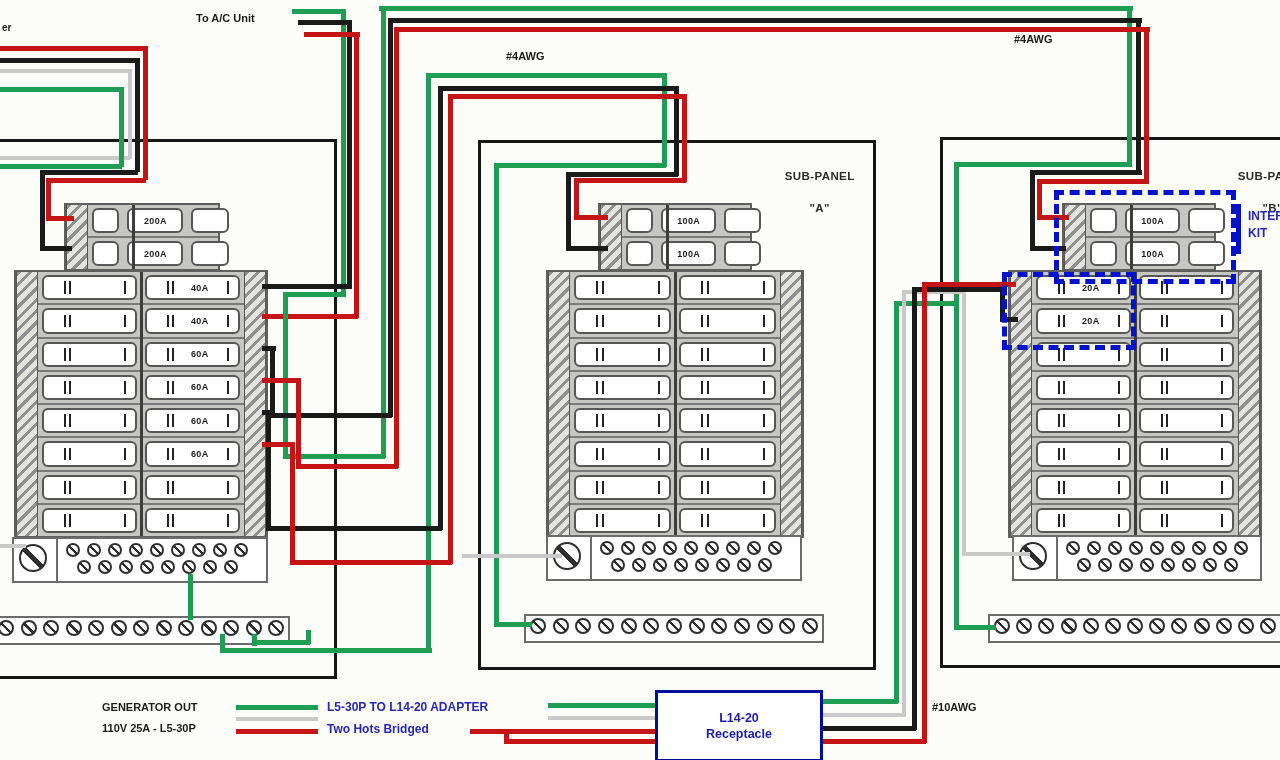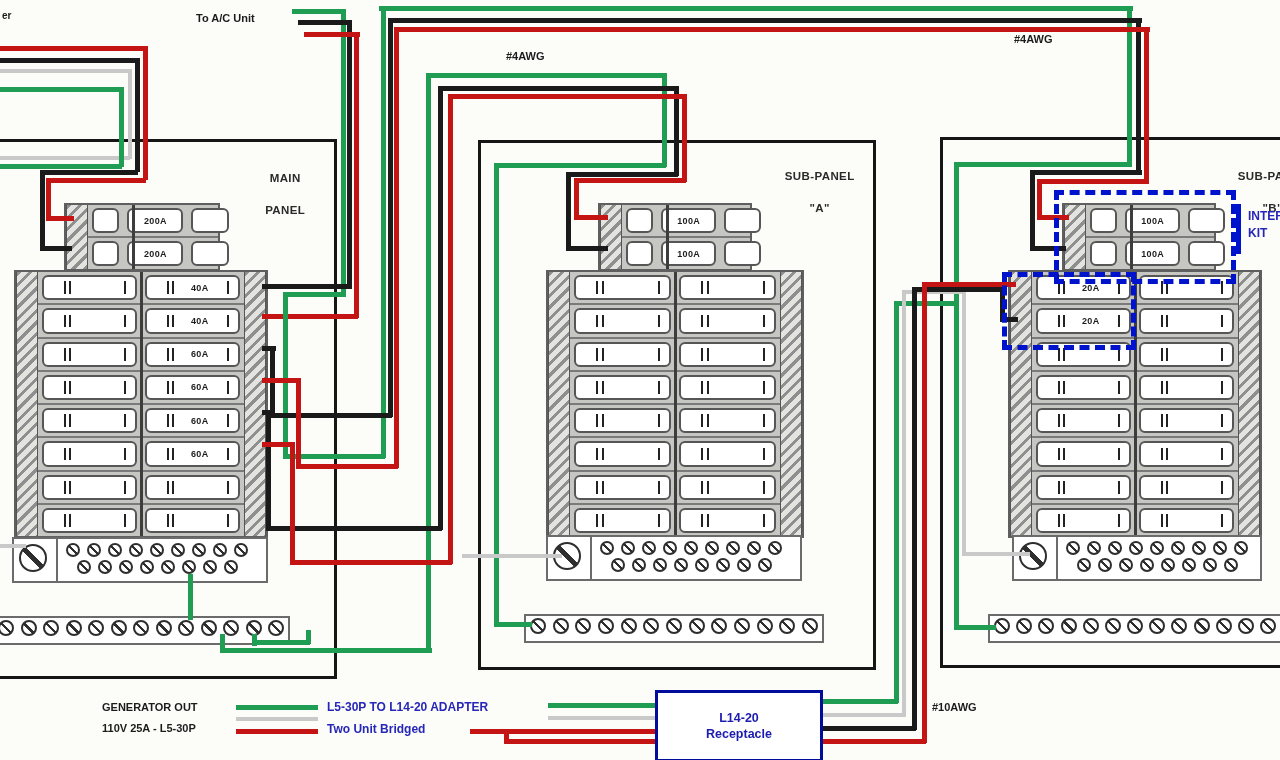--- a/index.html
+++ b/index.html
@@ -38,51 +38,47 @@
 </style>
 </head>
 <body>
 
 <div id="canvas">
 
   <div class="panel-box" style="left:-14px;top:139px;width:345px;height:534px;"></div>
   <div class="panel-box" style="left:478px;top:140px;width:392px;height:524px;"></div>
   <div class="panel-box" style="left:940px;top:137px;width:370px;height:525px;"></div>
 
-  <div class="panel-name" style="left:240px;top:154px;width:76px;">
-    <span>MAIN</span><br>
-    <span>PANEL</span>
-  </div>
   <div class="panel-name" style="left:755px;top:152px;width:115px;">
     <span>SUB-PANEL</span><br>
     <span>"A"</span>
   </div>
   <div class="panel-name" style="left:1218px;top:152px;width:95px;">
     <span>SUB-PANEL</span><br>
     <span>"B"</span>
   </div>
 
-  <div class="txt" style="left:2px;top:10px;font-size:10px;">er</div>
+  <div class="txt" style="left:2px;top:22px;font-size:10px;">er</div>
   <div class="txt" style="left:196px;top:12px;font-size:11px;">To A/C Unit</div>
   <div class="txt" style="left:506px;top:50px;font-size:11px;">#4AWG</div>
   <div class="txt" style="left:1014px;top:33px;font-size:11px;">#4AWG</div>
   <div class="txt" style="left:932px;top:701px;font-size:11px;">#10AWG</div>
 
   <div class="dash-rect" style="left: 1054px; top: 190px; width: 172px; height: 84px; border-color: rgb(0, 19, 204);"></div>
   <div class="dash-rect" style="left: 1002px; top: 272px; width: 124px; height: 68px; border-color: rgb(0, 19, 204);"></div>
   <div class="blue-bar" style="left: 1236px; top: 204px; width: 5px; height: 50px; background: rgb(0, 19, 204);"></div>
   <div class="legend-blue" style="left: 1248px; top: 208px; line-height: 17px; color: rgb(38, 38, 184);">
     <span>INTERLOCK</span><br>
     <span>KIT</span>
   </div>
 
   <div class="txt" style="left:102px;top:701px;font-size:11px;">GENERATOR OUT</div>
   <div class="txt" style="left:102px;top:722px;font-size:11px;">110V 25A - L5-30P</div>
   <div class="legend-blue" style="left: 327px; top: 700px; color: rgb(38, 38, 184);">L5-30P TO L14-20 ADAPTER</div>
-  <div class="legend-blue" style="left: 327px; top: 722px; color: rgb(38, 38, 184);">Two Unit Bridged</div>
+  <div class="legend-blue" style="left: 327px; top: 722px; color: rgb(38, 38, 184);">Two Hots Bridged</div>
 
   <div id="receptacle" style="left: 655px; top: 690px; width: 162px; height: 66px; border-color: rgb(0, 13, 155); color: rgb(27, 27, 176);">
     <div class="rline">L14-20</div>
     <div class="rline">Receptacle</div>
   </div>
 
 <div class="breaker" style="left: 64px; top: 203px; width: 152px; height: 64px;">
       <div class="hatch" style="width: 20px;"></div>
       <div class="bk-body">
         <div class="bk-row">

